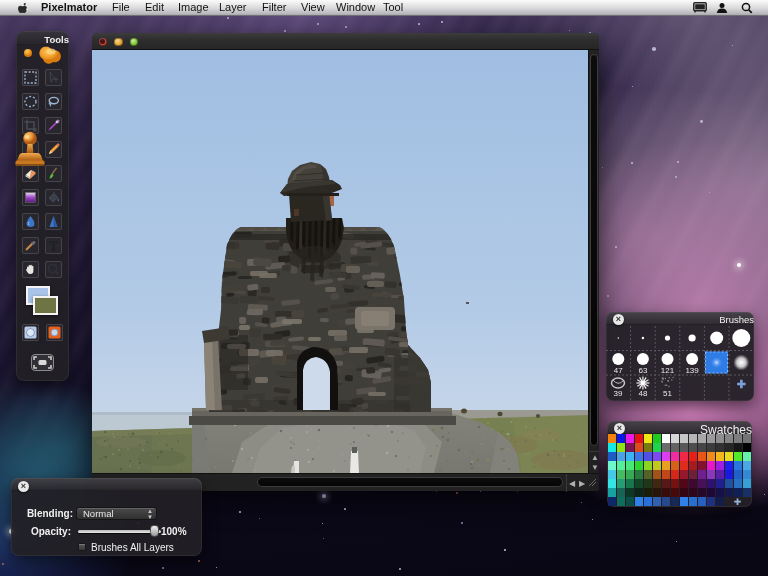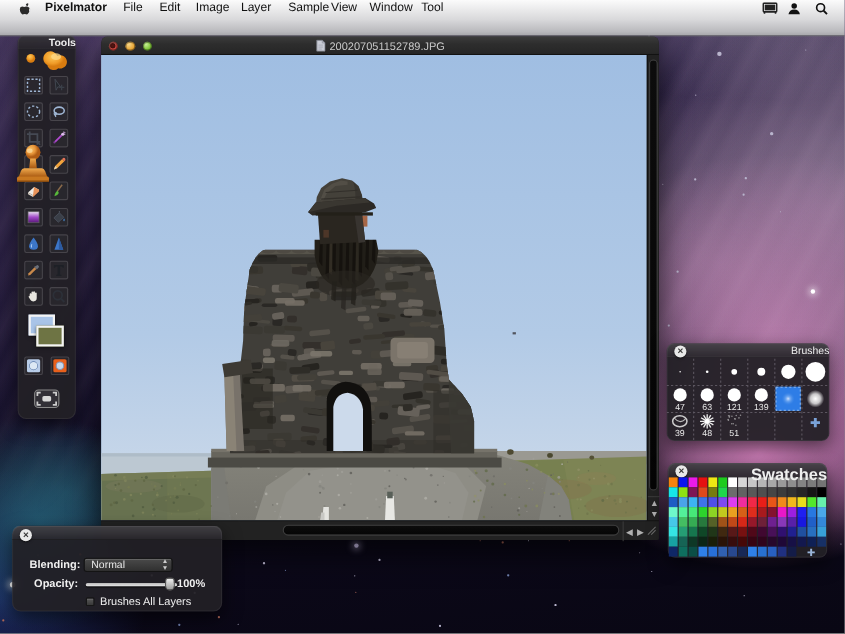--- a/index.html
+++ b/index.html
@@ -16,21 +16,21 @@
 radial-gradient(120px 90px at 60px 448px, rgba(45,105,125,0.4), rgba(45,105,125,0) 70%),
 radial-gradient(190px 170px at 0px 545px, rgba(45,75,165,0.5), rgba(45,75,165,0) 70%),
 linear-gradient(172deg, #42355a 0%, #31264a 20%, #221a38 42%, #131027 62%, #0b0818 80%, #090714 100%);
 }
 #streaks { position:absolute; inset:0;
 background:repeating-linear-gradient(118deg, rgba(240,200,235,0) 0px, rgba(240,200,235,0.05) 10px, rgba(240,200,235,0) 22px, rgba(200,160,210,0.04) 30px, rgba(200,160,210,0) 44px);
 -webkit-mask-image:linear-gradient(rgba(0,0,0,1) 0%, rgba(0,0,0,1) 60%, rgba(0,0,0,0) 82%);
 mask-image:linear-gradient(rgba(0,0,0,1) 0%, rgba(0,0,0,1) 60%, rgba(0,0,0,0) 82%); }
 
 
-#menubar { position:absolute; left:0; top:0; width:768px; height:33px;
+#menubar { position:absolute; left:0; top:0; width:768px; height:16px;
 background:linear-gradient(#fbfbfb, #d9d9db 55%, #b9b9bd 90%, #a8a8ac);
 border-bottom:1px solid #6f6f74; font-size:11px; color:#111; }
 #menubar .mi { position:absolute; top:1px; }
 #menubar .b { font-weight:bold; }
 #mright svg { position:absolute; top:2px; }
 
 
 .pal { position:absolute; background:rgba(34,32,37,0.94); border-radius:7px;
 box-shadow:0 6px 16px rgba(0,0,0,0.55), inset 0 0 0 1px rgba(255,255,255,0.06); }
 .pal .ttl { position:absolute; left:0; right:0; top:0; text-align:right; color:#efefef; z-index:2; }
@@ -59,21 +59,21 @@
 #content { position:absolute; left:0; top:17px; width:496px; height:423px; overflow:hidden; background:#aac4e2; }
 #vsb { position:absolute; right:0; top:17px; width:11px; height:423px; background:#222; border-left:1px solid #111; }
 #hsb { position:absolute; left:0; bottom:0; width:507px; height:18px; background:#222; border-radius:0 0 2px 2px; border-top:1px solid #111; }
 .thumb { position:absolute; background:linear-gradient(#0c0c0c,#050505); border:1px solid #3c3c3c; border-radius:5px; }
 .sarr { position:absolute; color:#b0b0b0; font-size:8px; }
 
 
 #brushes { left:606px; top:312px; width:148px; height:89px; }
 #brushes .ttl { top:2px; font-size:9.5px; }
 #swatches { left:607px; top:421px; width:145px; height:86px; }
-#swatches .ttl { top:2px; font-size:15px;font-weight:bold; }
+#swatches .ttl { top:2px; font-size:12px; }
 .swc { position:absolute; width:8.6px; height:8.6px; }
 .swplus { position:absolute; width:26px; height:8px; color:#9ab4d8; font-size:9px; text-align:center; }
 
 
 #topts { left:11px; top:478px; width:191px; height:78px; border-radius:8px; }
 #topts .ttl { top:3px; font-size:9.5px; }
 .lbl { position:absolute; color:#f0f0f0; font-size:10px; font-weight:bold; text-align:right; }
 #dropdown { position:absolute; left:65px; top:29px; width:81px; height:13px; border-radius:3px;
 background:linear-gradient(#4a4a4a,#303030); border:1px solid #141414; box-shadow:inset 0 1px 0 rgba(255,255,255,0.15);
 color:#e8e8e8; font-size:9.5px; padding-left:6px; line-height:12px; }
@@ -145,25 +145,20 @@
     <div style="position:absolute;left:737px;top:263px;width:4.4px;height:4.4px;border-radius:50%;background:#ffffff;box-shadow:0 0 6px 2px #ffffff88"></div>
     <div style="position:absolute;left:652px;top:47px;width:3.6px;height:3.6px;border-radius:50%;background:#b8b4cc"></div>
     <div style="position:absolute;left:700px;top:120px;width:2.8px;height:2.8px;border-radius:50%;background:#b8b4cc"></div>
 
 <div id="win">
   <div id="titlebar">
     <div class="tl" style="left:6.5px;background:radial-gradient(circle at 35% 30%, #f0908a, #d24840 55%, #8a1f1a);box-shadow:inset 0 0 0 1px rgba(0,0,0,0.4)"></div>
     <div class="tl" style="left:22px;background:radial-gradient(circle at 35% 30%, #f8d88a, #e8a83a 55%, #9a6410);box-shadow:inset 0 0 0 1px rgba(0,0,0,0.35)"></div>
     <div class="tl" style="left:37.5px;background:radial-gradient(circle at 35% 30%, #c8f098, #84c83c 55%, #3e7a14);box-shadow:inset 0 0 0 1px rgba(0,0,0,0.35)"></div>
     <div class="tl" style="left:8px;top:6px;width:5px;height:5px;background:radial-gradient(#581512,#300c0a);"></div>
-    <div id="wtitle"><svg width="9" height="11" viewBox="0 0 9 11" style="vertical-align:-2px;margin-right:4px">
-            <path d="M1,0.5 H6 L8.5,3 V10.5 H1 Z" fill="#c9ccd6" stroke="#7a7d88" stroke-width="0.8"></path>
-            <path d="M6,0.5 L6,3 L8.5,3" fill="none" stroke="#8a8d98" stroke-width="0.7"></path>
-            <path d="M2.5,5 h4 M2.5,6.8 h4 M2.5,8.6 h3" stroke="#9a9eaa" stroke-width="0.6"></path>
-          </svg>200207051152789.JPG</div>
   </div>
   <div id="content"><svg width="496" height="423" viewBox="0 0 496 423">
           <defs>
             <linearGradient id="sky" x1="0" y1="0" x2="0" y2="1">
               <stop offset="0" stop-color="#a0bee2"></stop>
               <stop offset="0.6" stop-color="#b2cae6"></stop>
               <stop offset="0.88" stop-color="#c6d6e9"></stop>
               <stop offset="1" stop-color="#cbd9ea"></stop>
             </linearGradient>
             <linearGradient id="mound" x1="0" y1="0" x2="0" y2="1">
@@ -1170,21 +1165,21 @@
   <svg style="position:absolute;left:17px;top:2px" width="11" height="12" viewBox="0 0 11 12">
     <path d="M5.5,3.2 Q6.3,2.2 7.6,2.2 Q8.1,3.6 7.2,4.4 Q6.3,5.2 5.5,3.2 Z" fill="#2a2a2a" transform="translate(1,-1.2)"></path>
     <path d="M8.4,4.1 Q10,4.6 10,6.4 Q10,8.8 8.4,10.5 Q7.6,11.4 6.8,11 Q6.1,10.7 5.5,10.7 Q4.9,10.7 4.2,11 Q3.4,11.4 2.6,10.5 Q1,8.8 1,6.4 Q1,4 3.2,3.8 Q4.1,3.8 5,4.3 Q5.9,4.3 6.8,3.9 Q7.7,3.7 8.4,4.1 Z" fill="#2a2a2a"></path>
         <ellipse cx="10.4" cy="7.2" rx="1.1" ry="1.5" fill="#e4e4e6"></ellipse>
   </svg>
   <span class="mi b" style="left:41px">Pixelmator</span>
   <span class="mi" style="left:112px">File</span>
   <span class="mi" style="left:145px">Edit</span>
   <span class="mi" style="left:178px">Image</span>
   <span class="mi" style="left:219px">Layer</span>
-  <span class="mi" style="left:262px">Sample</span>
+  <span class="mi" style="left:262px">Filter</span>
   <span class="mi" style="left:301px">View</span>
   <span class="mi" style="left:336px">Window</span>
   <span class="mi" style="left:383px">Tool</span>
   <span id="mright">
     <svg style="left:693px" width="14" height="11" viewBox="0 0 14 11">
           <rect x="0.8" y="0.8" width="12.4" height="8" rx="1" fill="none" stroke="#222" stroke-width="1.5"></rect>
           <rect x="2.2" y="2.2" width="9.6" height="5.2" fill="#222"></rect>
           <path d="M2,8.8 v1.6 M12,8.8 v1.6" stroke="#222" stroke-width="1.4"></path>
         </svg>
     <svg style="left:716px" width="12" height="12" viewBox="0 0 12 12">

